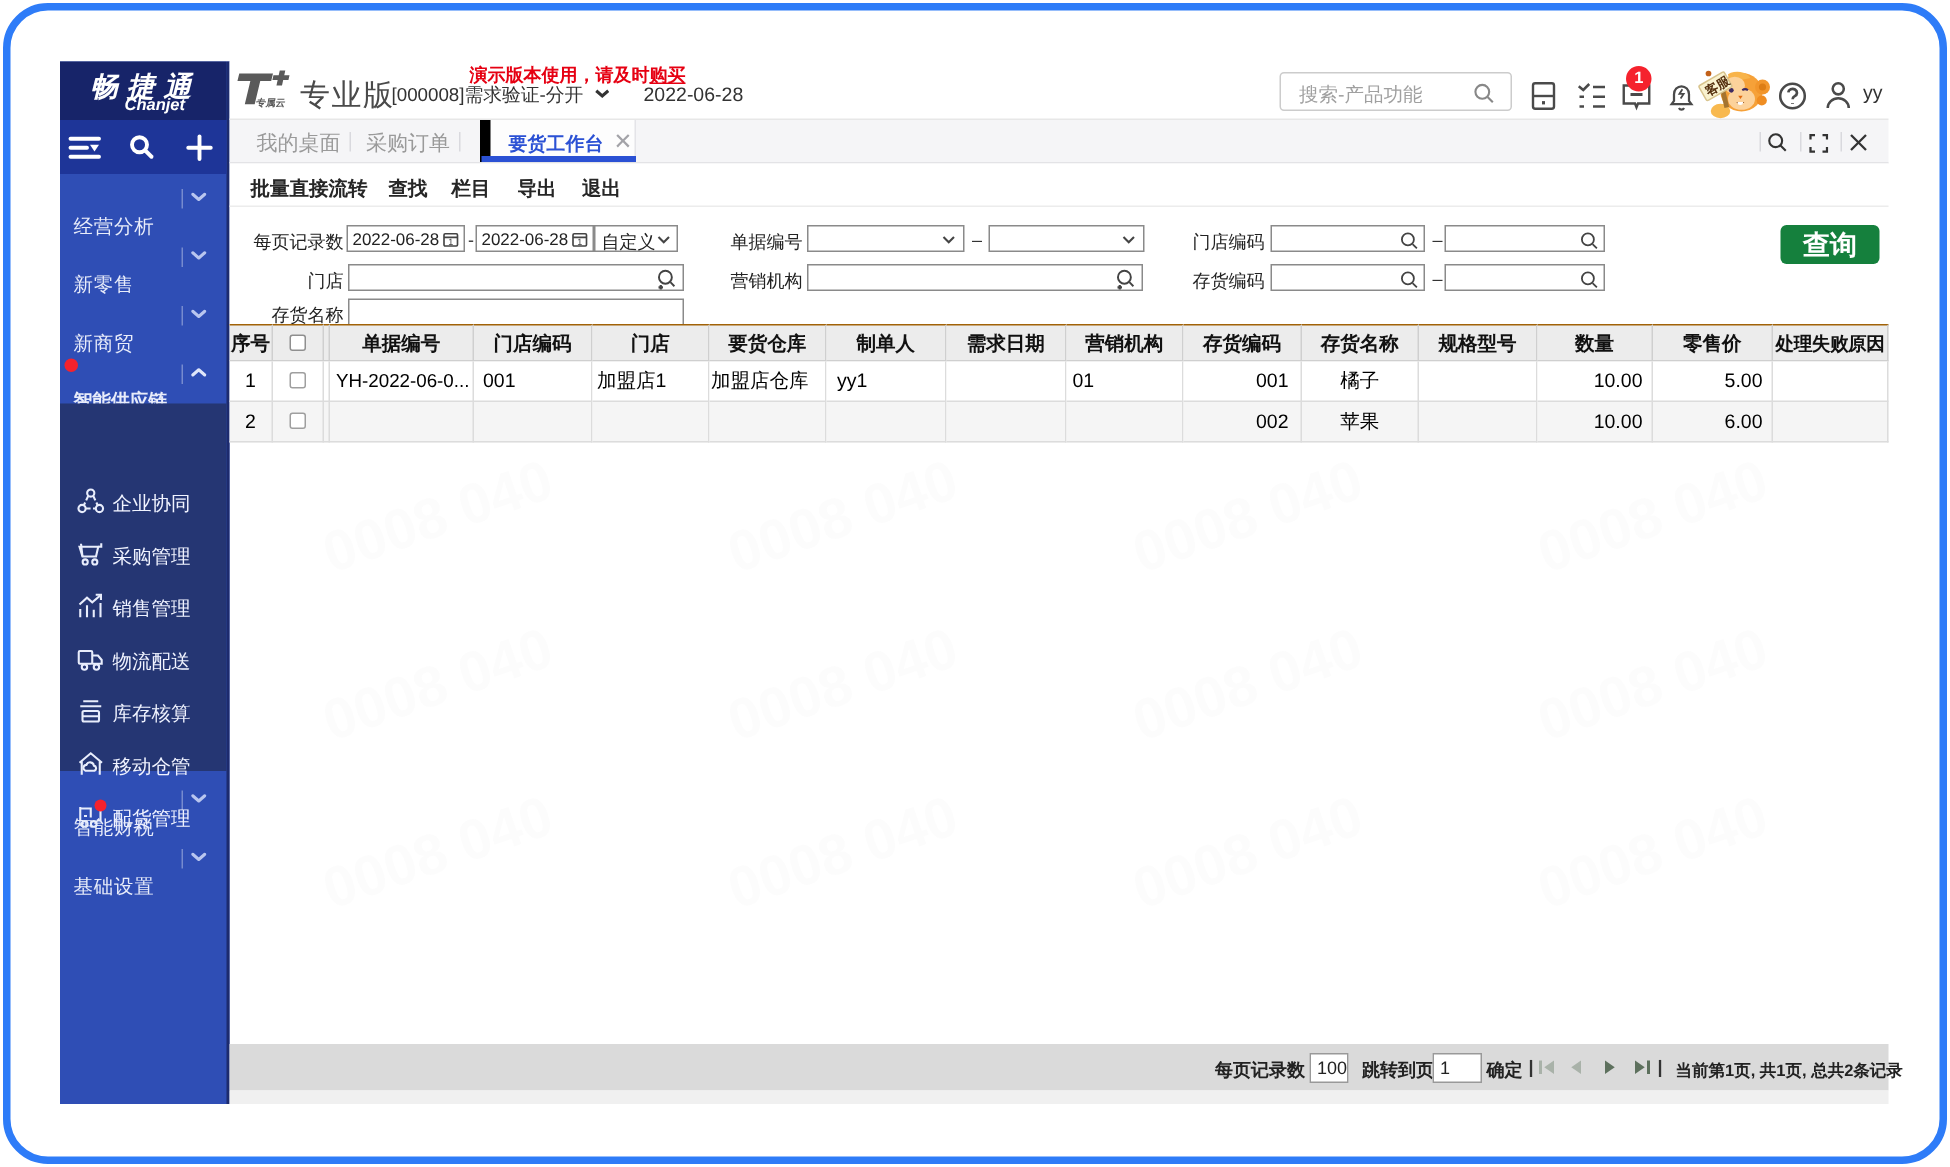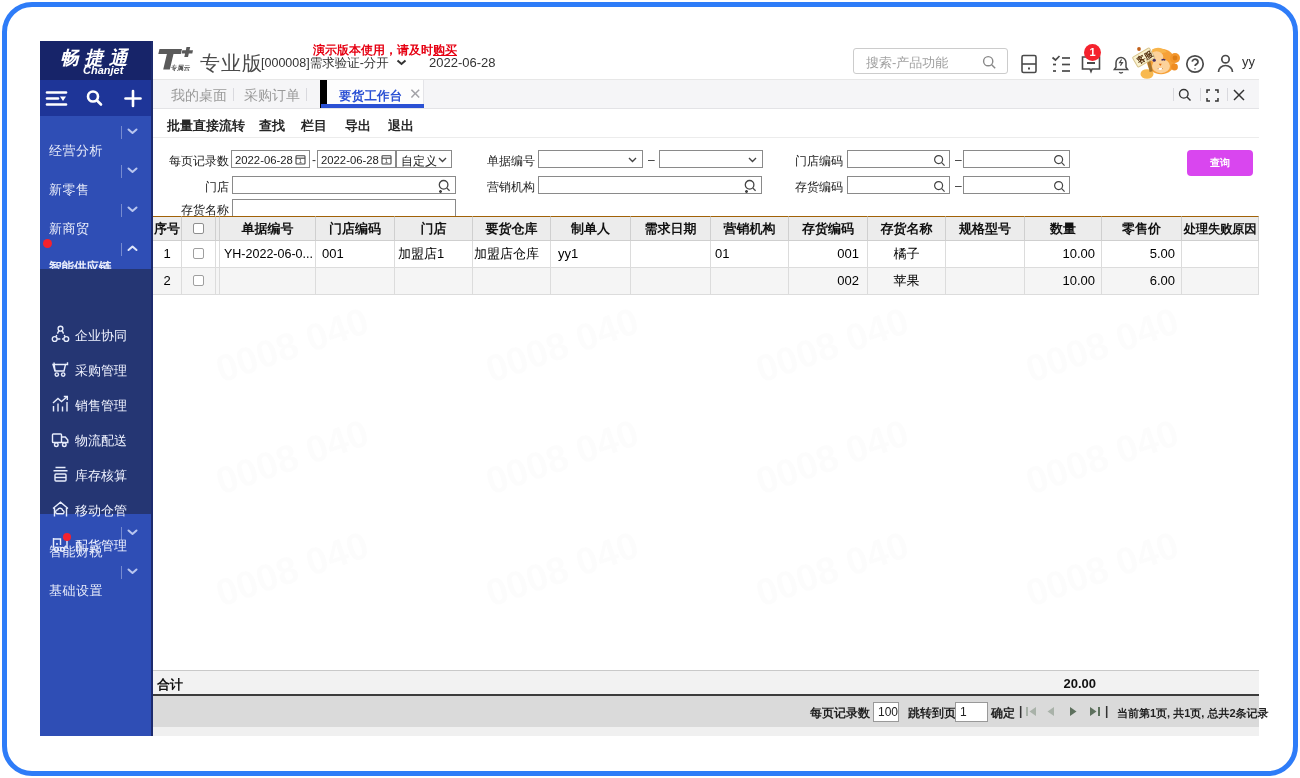--- a/index.html
+++ b/index.html
@@ -41,21 +41,21 @@
 .tabuline { position:absolute; left:168px; top:24px; width:103px; height:4px; background:#2b51d4; }
 .tsep { position:absolute; top:8px; width:1px; height:13px; background:#d9d9de; }
 
 .toolbar { position:absolute; left:0; top:68px; width:1106px; height:29px; background:#fff; border-bottom:1px solid #ececec; }
 .titem { position:absolute; top:8px; font-size:13px; font-weight:bold; color:#262626; }
 
 .filter { position:absolute; left:0; top:97px; width:1106px; height:79px; background:#fff; }
 .flabel { position:absolute; font-size:12px; color:#222; text-align:right; width:70px; }
 .ffield { position:absolute; border:1px solid #8a8a8a; background:#fff; height:18px; font-size:12px; color:#222; }
 .fdash { position:absolute; font-size:12px; color:#333; }
-.qbtn { position:absolute; left:1034px; top:12px; width:66px; height:26px; background:#d946ef; border-radius:4px; color:#fff; font-size:10px; font-weight:bold; text-align:center; line-height:26px;font-family:Liberation Serif, serif; }
+.qbtn { position:absolute; left:1034px; top:12px; width:66px; height:26px; background:#15803d; border-radius:4px; color:#fff; font-size:18px; font-weight:bold; text-align:center; line-height:26px;font-family:Liberation Serif, serif; }
 
 .grid { position:absolute; left:0; top:175px; width:1106px; }
 .grow { display:flex; }
 .gc { border-right:1px solid #cfcfcf; border-bottom:1px solid #cfcfcf; font-size:13px; overflow:hidden; white-space:nowrap; }
 .ghead .gc { background:#ececec; border-top:1px solid #a16207; font-weight:bold; text-align:center; color:#111; height:25px; line-height:24px; }
 .gbody .gc { height:27px; line-height:26px; background:#fff; border-bottom:1px solid #dcdcdc; border-right:1px solid #dcdcdc; }
 .gb2 .gc { background:#f5f5f5; }
 .sum { position:absolute; left:0; top:629px; width:1106px; height:26px; background:#f2f2f2; border-top:1px solid #c9c9c9; border-bottom:2px solid #3c3c3c; }
 .pager { position:absolute; left:0; top:655px; width:1106px; height:31px; background:#dadada; font-size:12px; color:#222; }
 .bstrip { position:absolute; left:0; top:686px; width:1106px; height:9px; background:#f0f0f0; }
@@ -448,24 +448,20 @@
         <div class="gc" style="width:80px"></div>
         <div class="gc" style="width:78px"></div>
         <div class="gc" style="width:79px;text-align:right;padding-right:8px">002</div>
         <div class="gc" style="width:78px;text-align:center">苹果</div>
         <div class="gc" style="width:79px"></div>
         <div class="gc" style="width:77px;text-align:right;padding-right:6px">10.00</div>
         <div class="gc" style="width:80px;text-align:right;padding-right:6px">6.00</div>
         <div class="gc" style="width:77px"></div>
       </div>
     </div>
-    <div class="sum">
-      <span style="position:absolute;left:4px;top:5px;font-size:13px;font-weight:bold;color:#111">合计</span>
-      <span style="position:absolute;left:872px;top:5px;width:71px;text-align:right;font-size:13px;font-weight:bold;color:#111">20.00</span>
-    </div>
     <div class="pager">
       <span style="position:absolute;left:657px;top:9px;font-weight:bold">每页记录数</span>
       <div class="pin" style="left:720px;width:26px">100</div>
       <span style="position:absolute;left:755px;top:9px;font-weight:bold">跳转到页</span>
       <div class="pin" style="left:802px;width:33px">1</div>
       <span style="position:absolute;left:838px;top:9px;font-weight:bold">确定</span>
       <span style="position:absolute;left:866px;top:8px;color:#333;font-weight:bold">|</span>
       <svg style="position:absolute;left:872px;top:9px" width="76" height="13" viewBox="0 0 76 13">
         <g fill="#a9b2a9">
             <path d="M1,2 L3,2 L3,11 L1,11 Z"></path>

